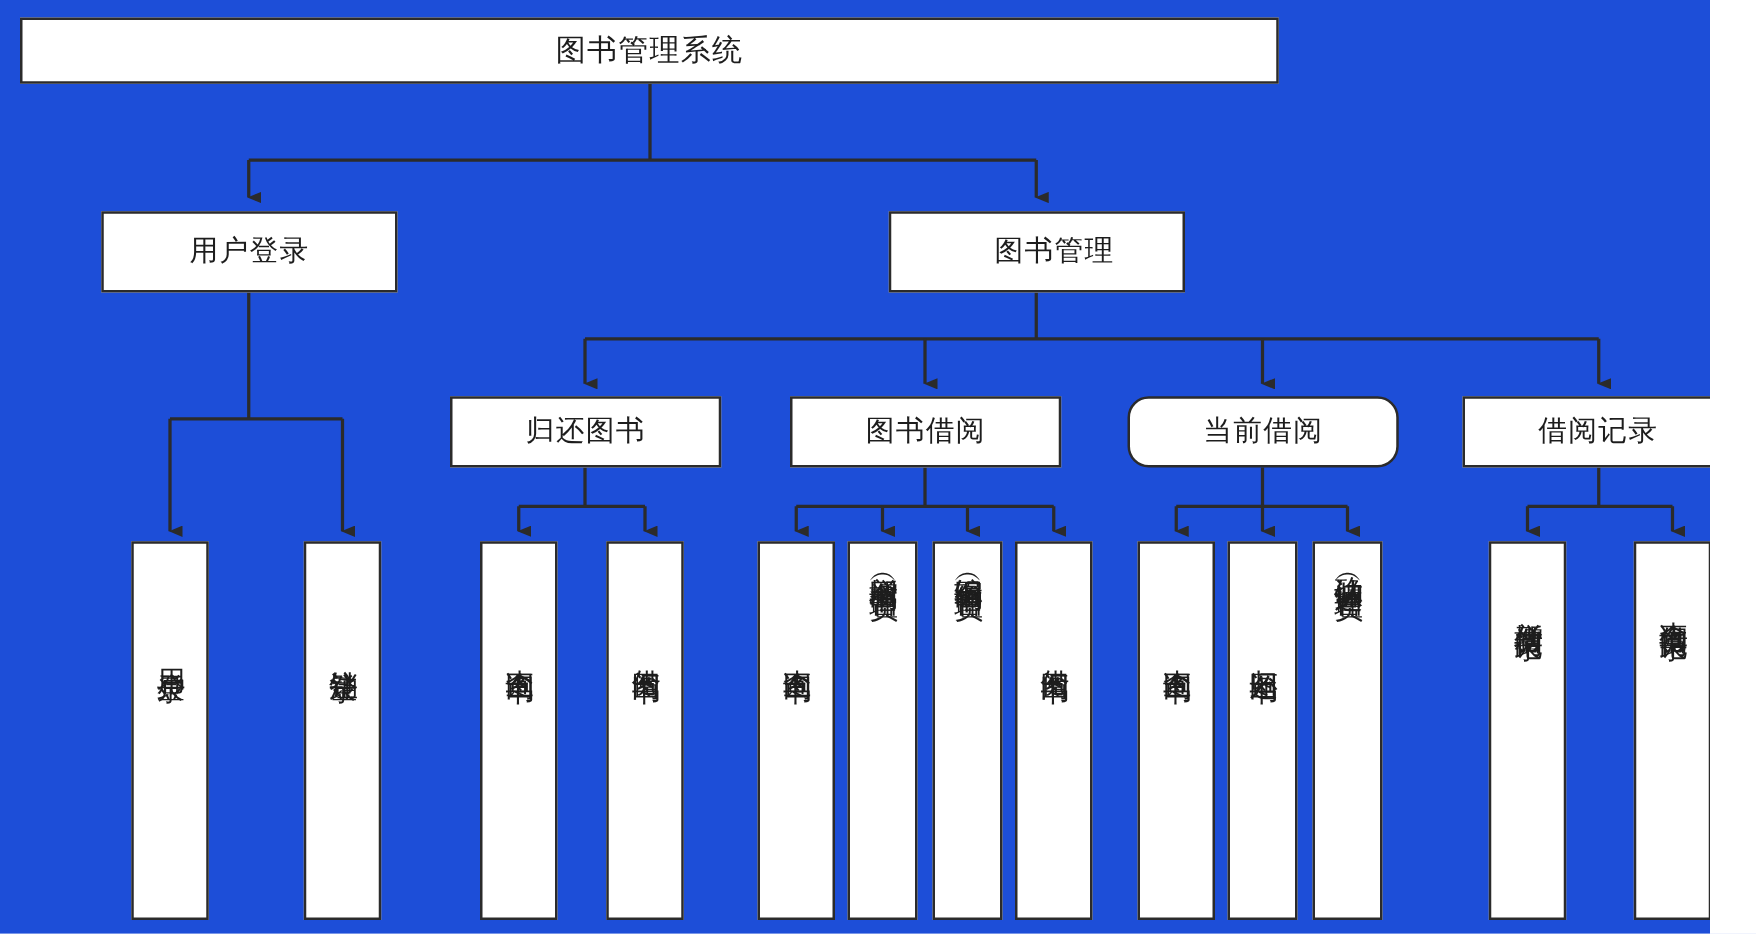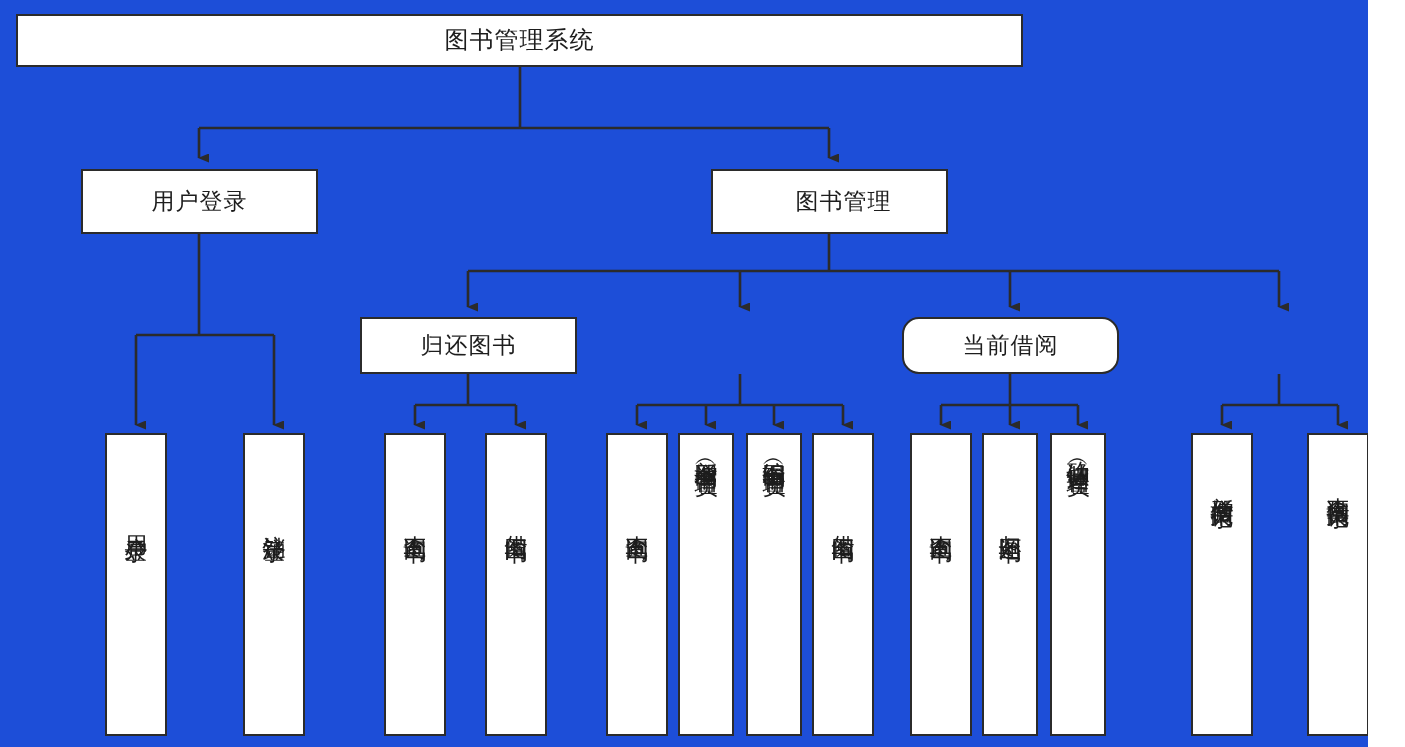--- a/index.html
+++ b/index.html
@@ -133,25 +133,31 @@
   </div>
 
   <div class="node horizontal" style="left:711px; top:169px; width:237px; height:65px;padding-left:28px;">
     <span>图书管理</span>
   </div>
 
   <div class="node horizontal" style="left:360px; top:317px; width:217px; height:57px;">
     <span>归还图书</span>
   </div>
 
+  <div class="node horizontal" style="left:632px; top:317px; width:217px; height:57px;">
+    <span>图书借阅</span>
+  </div>
 
   <div class="node horizontal" style="left:902px; top:317px; width:217px; height:57px;border-radius:17px;">
     <span>当前借阅</span>
   </div>
 
+  <div class="node horizontal" style="left:1170px; top:317px; width:217px; height:57px;">
+    <span>借阅记录</span>
+  </div>
 
   <div class="node vertical" style="left:105px; top:433px; width:62px; height:303px;">
     <span class="vtext" style="margin-top:78px;">用户登录</span>
   </div>
 
   <div class="node vertical" style="left:243px; top:433px; width:62px; height:303px;">
     <span class="vtext" style="margin-top:78px;">注销登录</span>
   </div>
 
   <div class="node vertical" style="left:384px; top:433px; width:62px; height:303px;">

